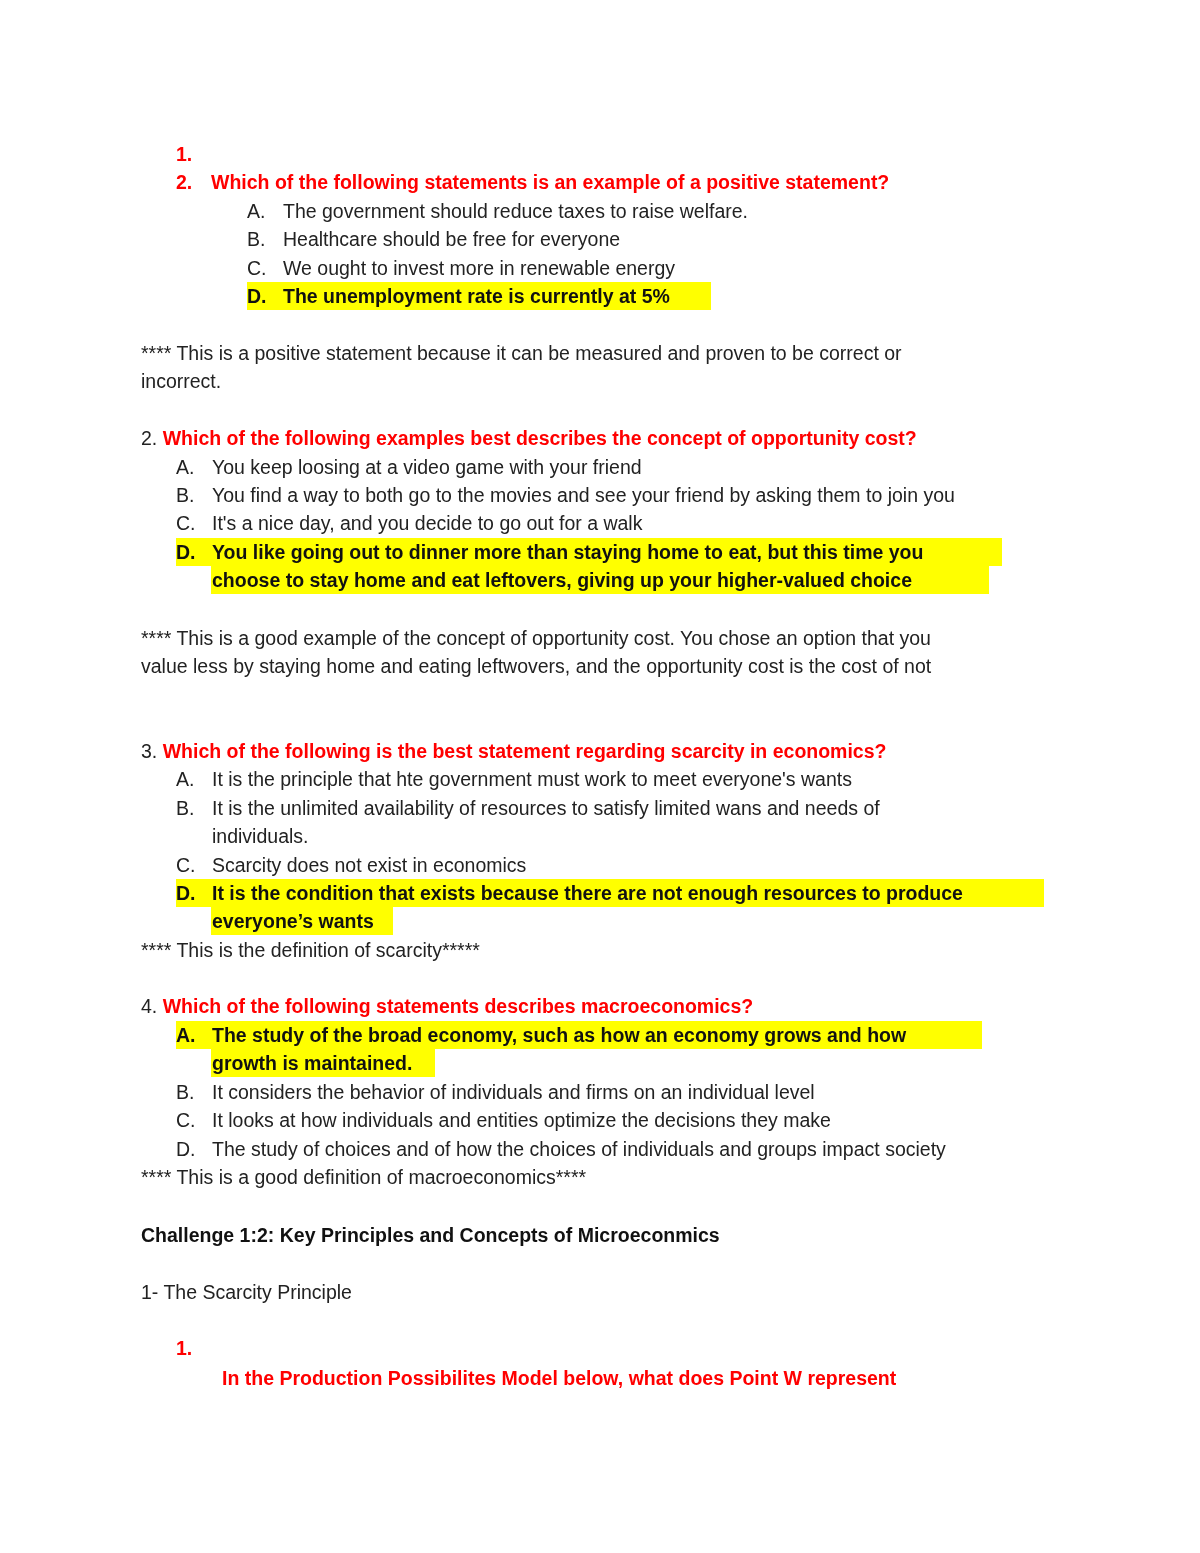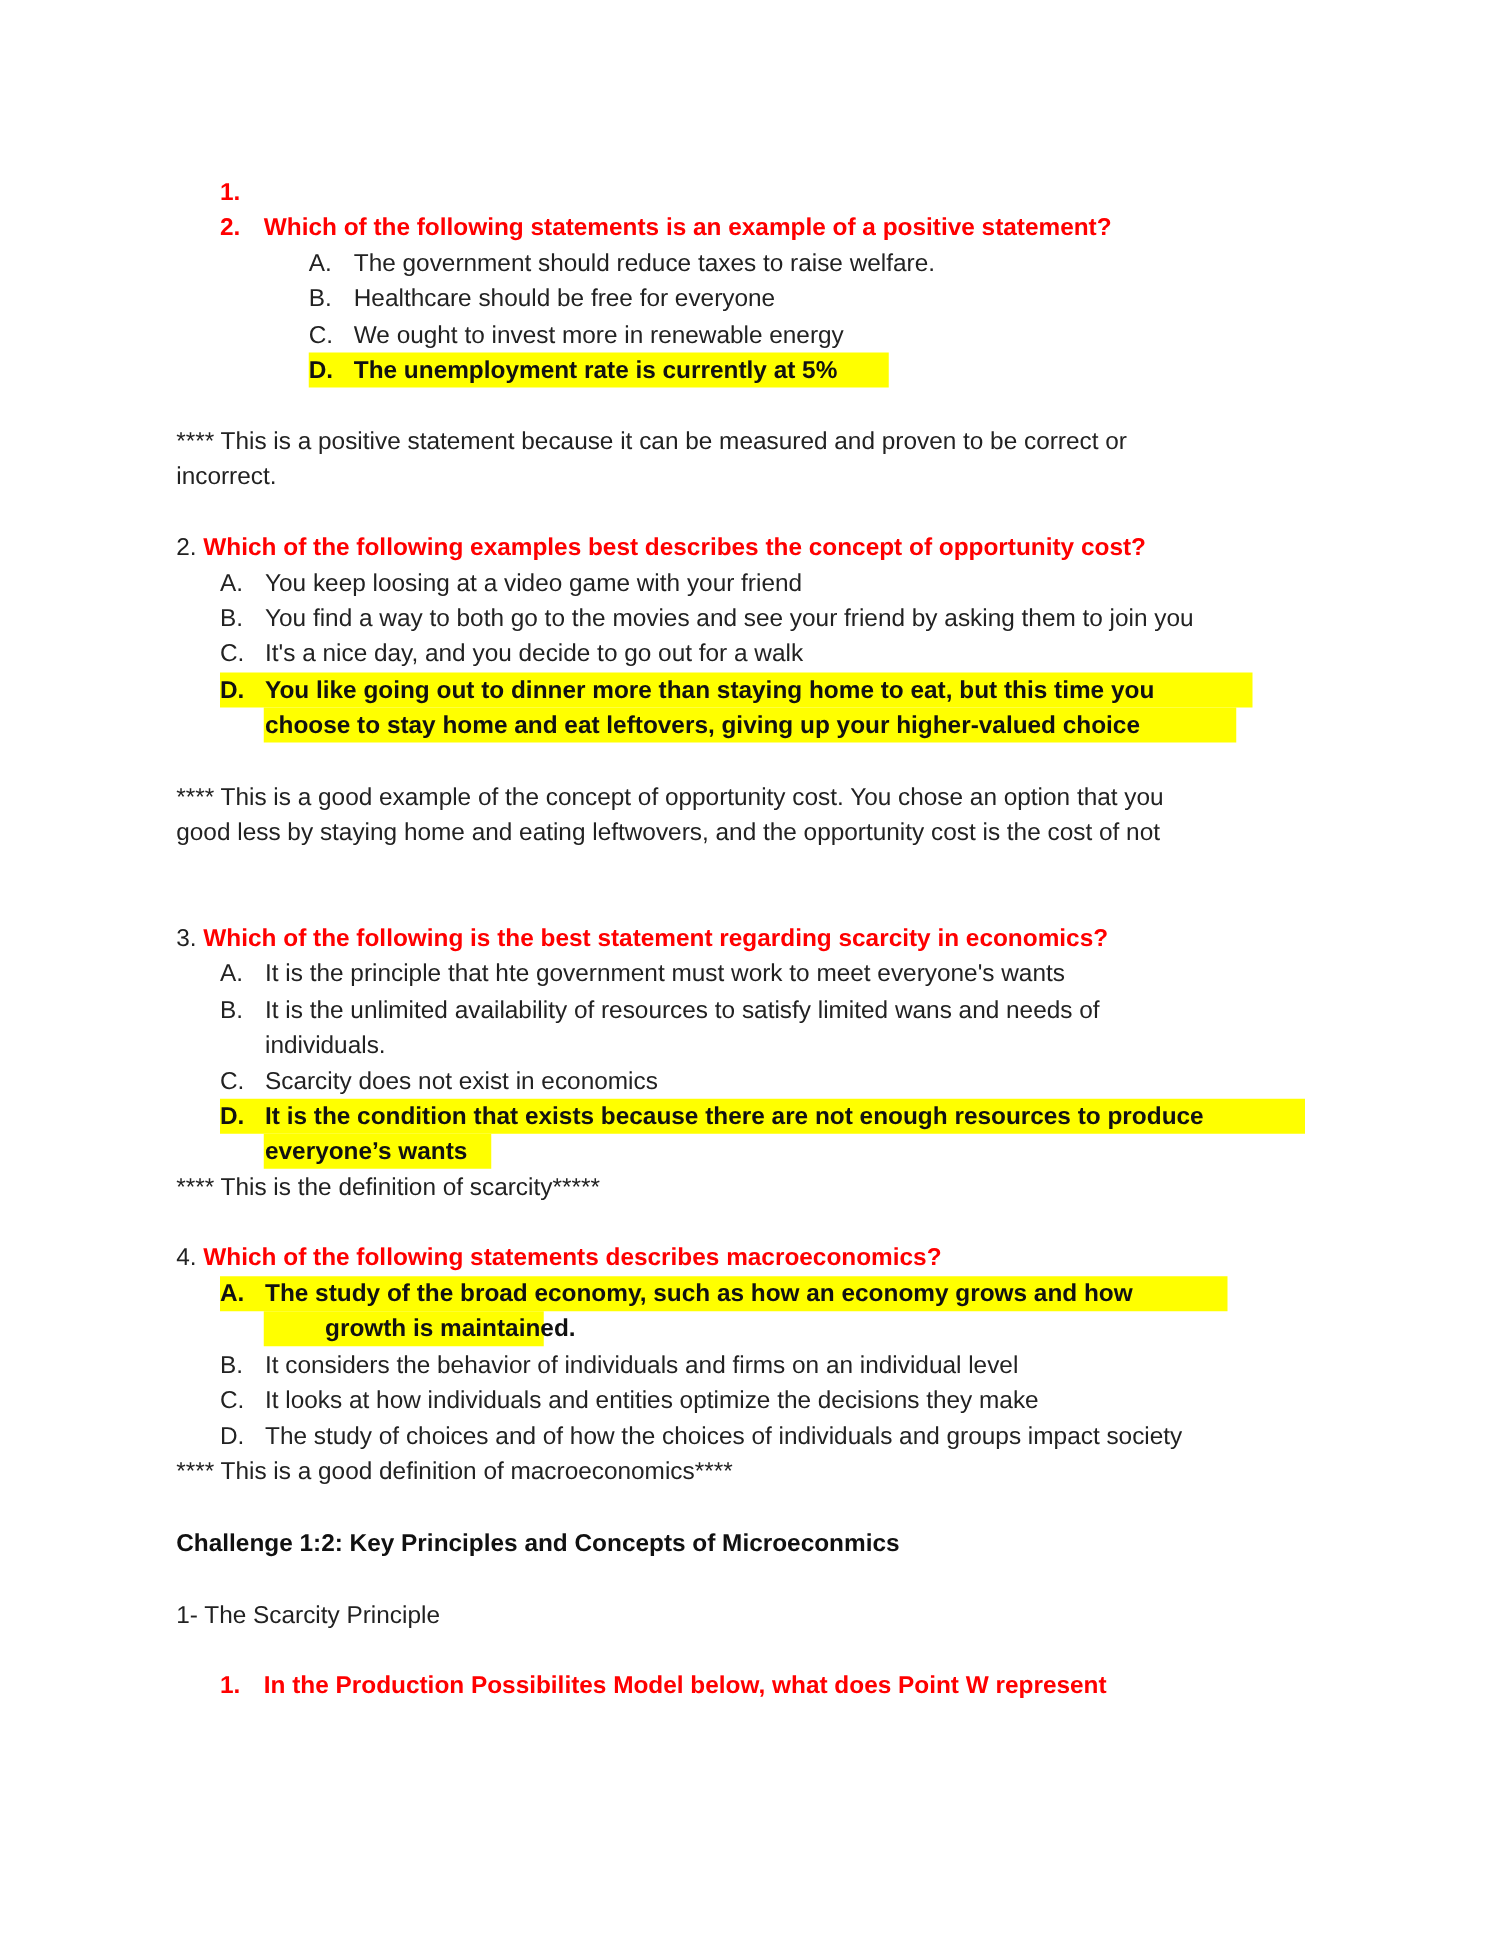--- a/index.html
+++ b/index.html
@@ -64,21 +64,21 @@
   <div class="line bold" style="top:538px;">
     <span class="hl" style="position:absolute; left:176px; width:826px; height:28px;"></span>
     <span class="num" style="left:176px;">D.</span>
     <span class="txt" style="left:212px;">You like going out to dinner more than staying home to eat, but this time you</span>
   </div>
   <div class="line bold" style="top:566px;">
     <span class="hl" style="position:absolute; left:211px; width:778px; height:28px;"></span>
     <span class="txt" style="left:212px;">choose to stay home and eat leftovers, giving up your higher-valued choice</span>
   </div>
   <div class="line" style="top:624px; left:141px;">**** This is a good example of the concept of opportunity cost. You chose an option that you</div>
-  <div class="line" style="top:652px; left:141px;">good less by staying home and eating leftwovers, and the opportunity cost is the cost of not</div>
+  <div class="line" style="top:652px; left:141px;">value less by staying home and eating leftwovers, and the opportunity cost is the cost of not</div>
 
   <div class="line" style="top:737px; left:141px;">
     <span>3.</span>
     <span class="red">Which of the following is the best statement regarding scarcity in economics?</span>
   </div>
   <div class="line" style="top:765px;">
     <span class="num" style="left:176px;">A.</span>
     <span class="txt" style="left:212px;text-align:right;">It is the principle that hte government must work to meet everyone's wants</span>
   </div>
   <div class="line" style="top:794px;">
@@ -107,36 +107,36 @@
     <span>4.</span>
     <span class="red">Which of the following statements describes macroeconomics?</span>
   </div>
   <div class="line bold" style="top:1021px;">
     <span class="hl" style="position:absolute; left:176px; width:806px; height:28px;"></span>
     <span class="num" style="left:176px;">A.</span>
     <span class="txt" style="left:212px;">The study of the broad economy, such as how an economy grows and how</span>
   </div>
   <div class="line bold" style="top:1049px;">
     <span class="hl" style="position:absolute; left:211px; width:224px; height:28px;"></span>
-    <span class="txt" style="left:212px;padding-left:48px;">growth is maintained.</span>
+    <span class="txt" style="left:212px;">growth is maintained.</span>
   </div>
   <div class="line" style="top:1078px;">
     <span class="num" style="left:176px;">B.</span>
     <span class="txt" style="left:212px;">It considers the behavior of individuals and firms on an individual level</span>
   </div>
   <div class="line" style="top:1106px;">
     <span class="num" style="left:176px;">C.</span>
     <span class="txt" style="left:212px;">It looks at how individuals and entities optimize the decisions they make</span>
   </div>
   <div class="line" style="top:1135px;">
     <span class="num" style="left:176px;">D.</span>
     <span class="txt" style="left:212px;">The study of choices and of how the choices of individuals and groups impact society</span>
   </div>
   <div class="line" style="top:1163px; left:141px;text-align:right;">**** This is a good definition of macroeconomics****</div>
 
   <div class="line bold" style="top:1221px; left:141px;">Challenge 1:2: Key Principles and Concepts of Microeconmics</div>
   <div class="line" style="top:1278px; left:141px;">1- The Scarcity Principle</div>
   <div class="line red" style="top:1334px;">
     <span class="num" style="left:176px;">1.</span>
-    <span class="txt" style="left:211px;">In the Production Possibilites Model below, what does Point W represent</span>
+    <span class="txt" style="left:222px;margin-top:30px;">In the Production Possibilites Model below, what does Point W represent</span>
   </div>
 
 </div>
 
 </body></html>

